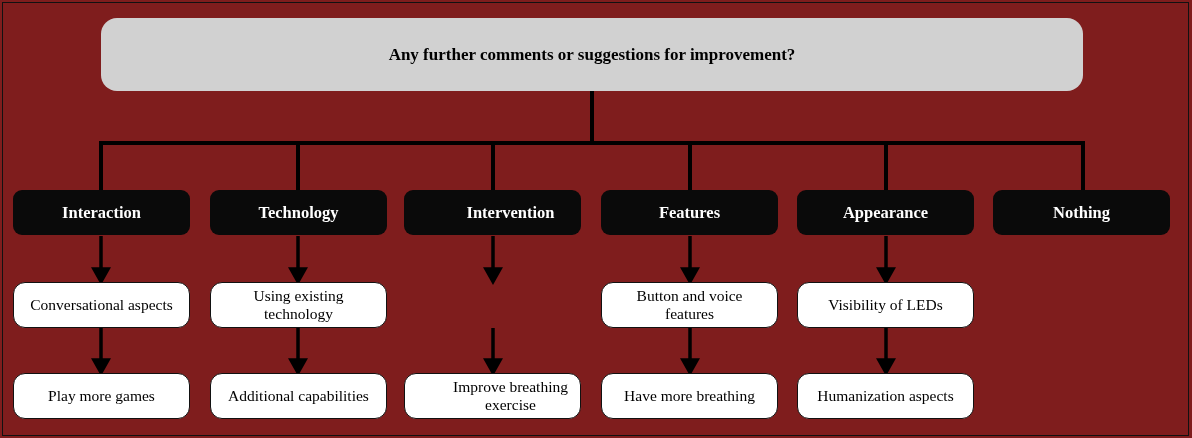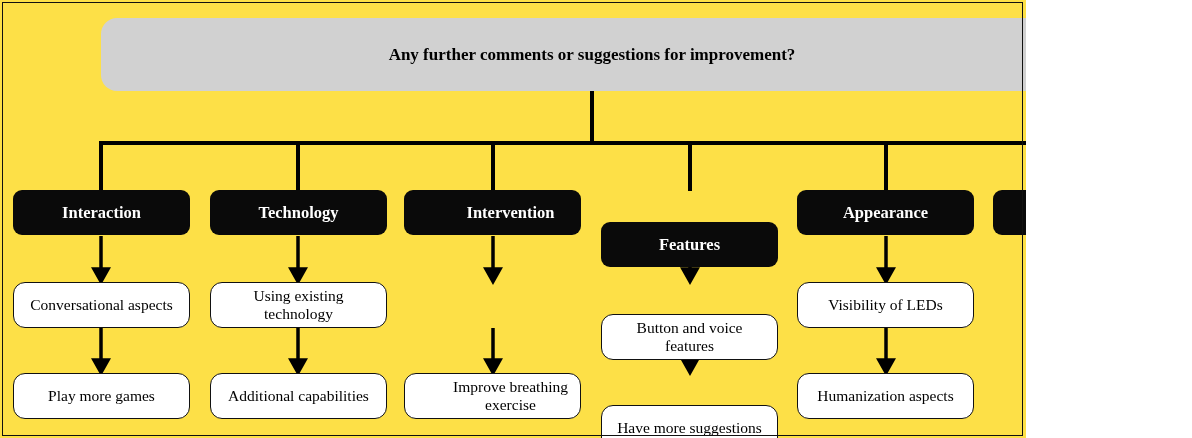--- a/index.html
+++ b/index.html
@@ -3,23 +3,23 @@
 <meta charset="utf-8">
 <style>
   html, body {
     margin: 0;
     padding: 0;
     background: #ffffff;
     font-family: "Liberation Serif", "DejaVu Serif", serif;
   }
   .canvas {
     position: relative;
-    width: 1026px;
+    width: 1192px;
     height: 438px;
-    background: #fde047;
+    background: #7f1d1d;
     overflow: hidden;
   }
   .outer-frame {
     position: absolute;
     left: 2px; top: 2px; right: 3px; bottom: 2px;
     border: 1.5px solid #111111;
     pointer-events: none;
   }
   .connector-layer {
     position: absolute;
@@ -60,21 +60,21 @@
     border-radius: 12px;
     color: #000000;
     font-size: 15.5px;
     line-height: 1.15;
   }
   .row1 { top: 282px; }
   .row2 { top: 373px; }
   .c0 { left: 13px; }
   .c1 { left: 210px; }
   .c2 { left: 404px; padding-left: 36px; }
-  .c3 { left: 601px; margin-top: 32px; }
+  .c3 { left: 601px; }
   .c4 { left: 797px; }
   .c5 { left: 993px; }
   .wrap span { display: inline-block; max-width: 130px; }
 </style>
 </head>
 <body>
 
 <div class="canvas">
 
   <svg class="connector-layer" viewBox="0 0 1192 438" xmlns="http://www.w3.org/2000/svg">
@@ -156,20 +156,20 @@
   <div class="box child-box row2 c0">
     <span>Play more games</span>
   </div>
   <div class="box child-box row2 c1">
     <span>Additional capabilities</span>
   </div>
   <div class="box child-box row2 c2 wrap">
     <span>Improve breathing exercise</span>
   </div>
   <div class="box child-box row2 c3">
-    <span>Have more suggestions</span>
+    <span>Have more breathing</span>
   </div>
   <div class="box child-box row2 c4">
     <span>Humanization aspects</span>
   </div>
 
   <div class="outer-frame"></div>
 </div>
 
 </body></html>

